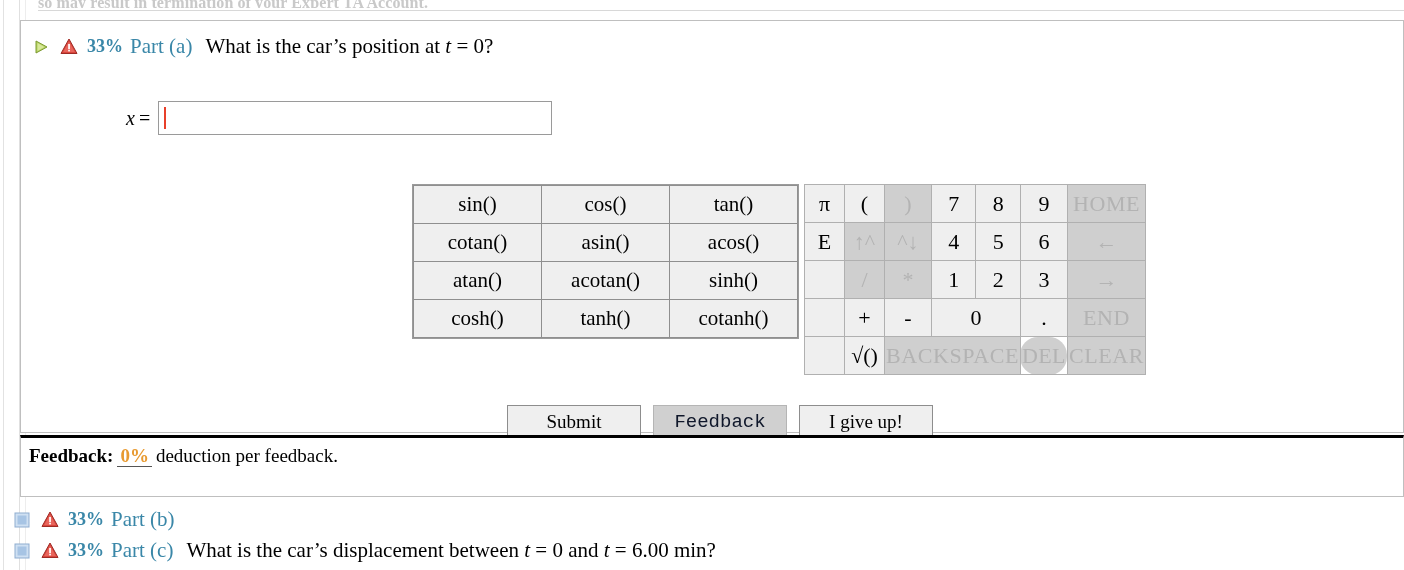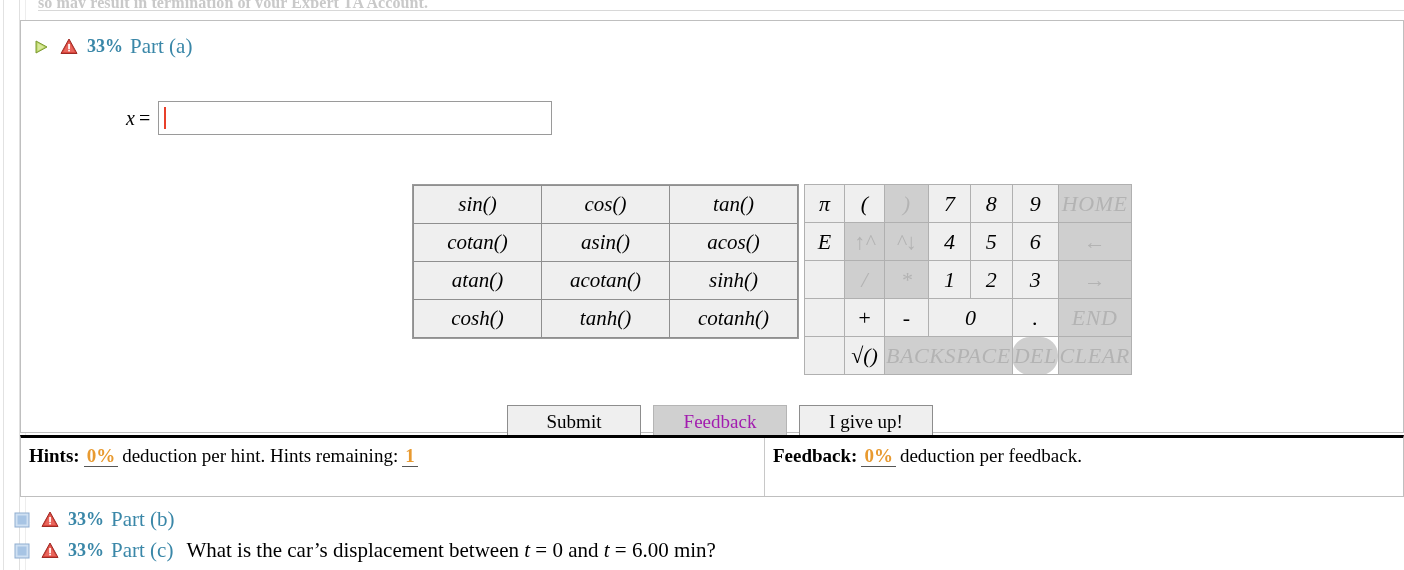--- a/index.html
+++ b/index.html
@@ -61,21 +61,21 @@
   .anseq { font-size: 20px; margin:0 6px 0 4px; }
   .ansbox {
     width: 394px; height: 34px; border: 1px solid #9a9a9a; background:#fff;
     position: relative; margin-left: 2px;
   }
   .caret {
     position:absolute; left: 5px; top: 5px; width: 2px; height: 22px; background:#e8402a;
   }
 
   
-  .calc { position:absolute; left: 391px; top: 163px; display: flex; align-items: flex-start; font-style: italic; }
+  .calc { position:absolute; left: 391px; top: 163px; display: flex; align-items: flex-start; }
   
   .fn-wrap { background:#efefef; border: 1px solid #9b9b9b; padding:0; }
   table.fns { border-collapse: collapse; }
   table.fns td {
     width: 128px; height: 38px; text-align:center; vertical-align:middle;
     background:#efefef; border:1px solid #8f8f8f; font-size: 21px;
   }
   table.fns td.radiorow {
     border: none; background:#efefef; height: 38px; font-size: 21px;
   }
@@ -106,21 +106,21 @@
   .sm2 { font-size: 13px; letter-spacing: .4px; border-radius: 18px; }
   .arrowg { color:#a9a9a9; font-size: 18px; }
 
   
   .btnrow { position:absolute; left: 486px; top: 384px; display:flex; gap: 12px; }
   .btn {
     width: 134px; height: 33px; border:1px solid #8d8d8d; background:#efefef;
     font-family:"Liberation Serif", serif; font-size: 19px; color:#000;
     display:flex; align-items:center; justify-content:center;
   }
-  .btn.dis { background:#d0d0d0; color:#a21caf; border-color:#b5b5b5; }
+  .btn.dis { background:#d0d0d0; color:#0f172a; border-color:#b5b5b5;font-family:Liberation Mono, monospace; }
 
   
   .hfbar {
     position:absolute; left: 20px; top: 435px; width: 1384px; height: 62px;
     border-top: 3px solid #000; border-left:1px solid #bfbfbf;
     border-right:1px solid #bfbfbf; border-bottom:1px solid #bfbfbf;
     background:#fff; display:flex;
   }
   .hf-left { width: 744px; border-right:1px solid #c8c8c8; padding: 7px 0 0 8px; }
   .hf-right { flex:1; padding: 7px 0 0 8px; }
@@ -157,20 +157,21 @@
         <polygon points="4.5,4 11.5,8 4.5,12" fill="#d8e89a"></polygon>
       </svg>
       <svg class="ico-warn" viewBox="0 0 18 17">
         <polygon points="9,1 17,15.5 1,15.5" fill="#d9453c" stroke="#9e2b25" stroke-width="1" stroke-linejoin="round"></polygon>
         <polygon points="9,3.4 14.9,14 3.1,14" fill="#e8655c"></polygon>
         <rect x="8.2" y="6" width="1.7" height="5" fill="#fff"></rect>
         <rect x="8.2" y="11.7" width="1.7" height="1.7" fill="#fff"></rect>
       </svg>
       <span class="pct">33%</span>
       <span class="partlbl">Part (a)</span>
+      <span class="qtext"><span>What is the car’s position at </span><i>t</i><span> = 0?</span></span>
     </div>
 
     <div class="ansrow">
       <span class="ansvar">x</span>
       <span class="anseq">=</span>
       <div class="ansbox">
         <span class="caret"></span>
       </div>
     </div>
 
@@ -252,26 +253,20 @@
     </div>
 
     <div class="btnrow">
       <div class="btn">Submit</div>
       <div class="btn dis">Feedback</div>
       <div class="btn">I give up!</div>
     </div>
   </div>
 
   <div class="hfbar">
-    <div class="hf-left">
-      <span class="hf-title">Hints:</span>
-      <span class="pctorange">0%</span>
-      <span class="hf-txt">deduction per hint. Hints remaining:</span>
-      <span class="hnum">1</span>
-    </div>
     <div class="hf-right">
       <span class="hf-title">Feedback:</span>
       <span class="pctorange">0%</span>
       <span class="hf-txt">deduction per feedback.</span>
     </div>
   </div>
 
   <div class="subpart" id="partb">
     <svg class="ico-sq" viewBox="0 0 16 16">
       <rect x="1" y="1" width="14" height="14" fill="#cfe0f2" stroke="#8fadd0" stroke-width="1"></rect>

